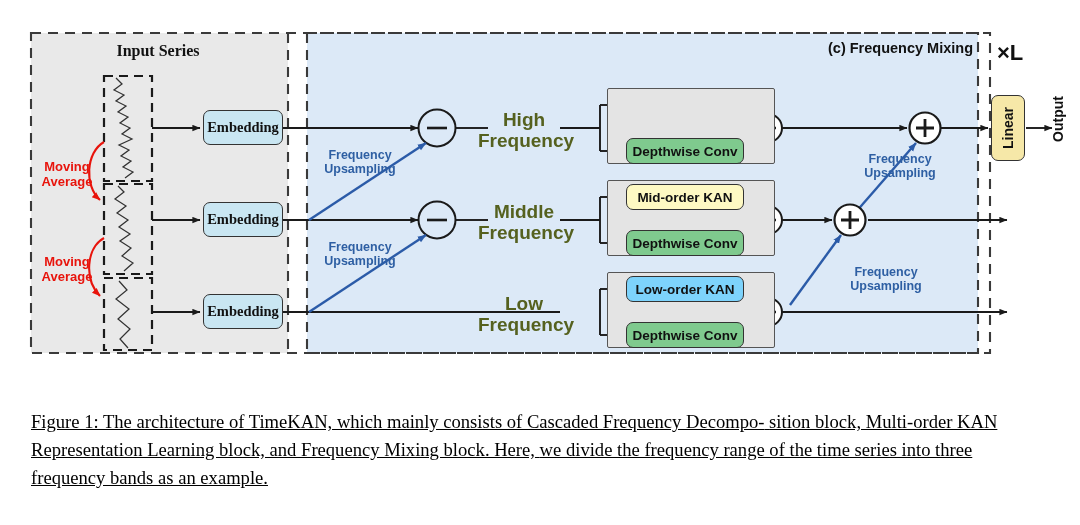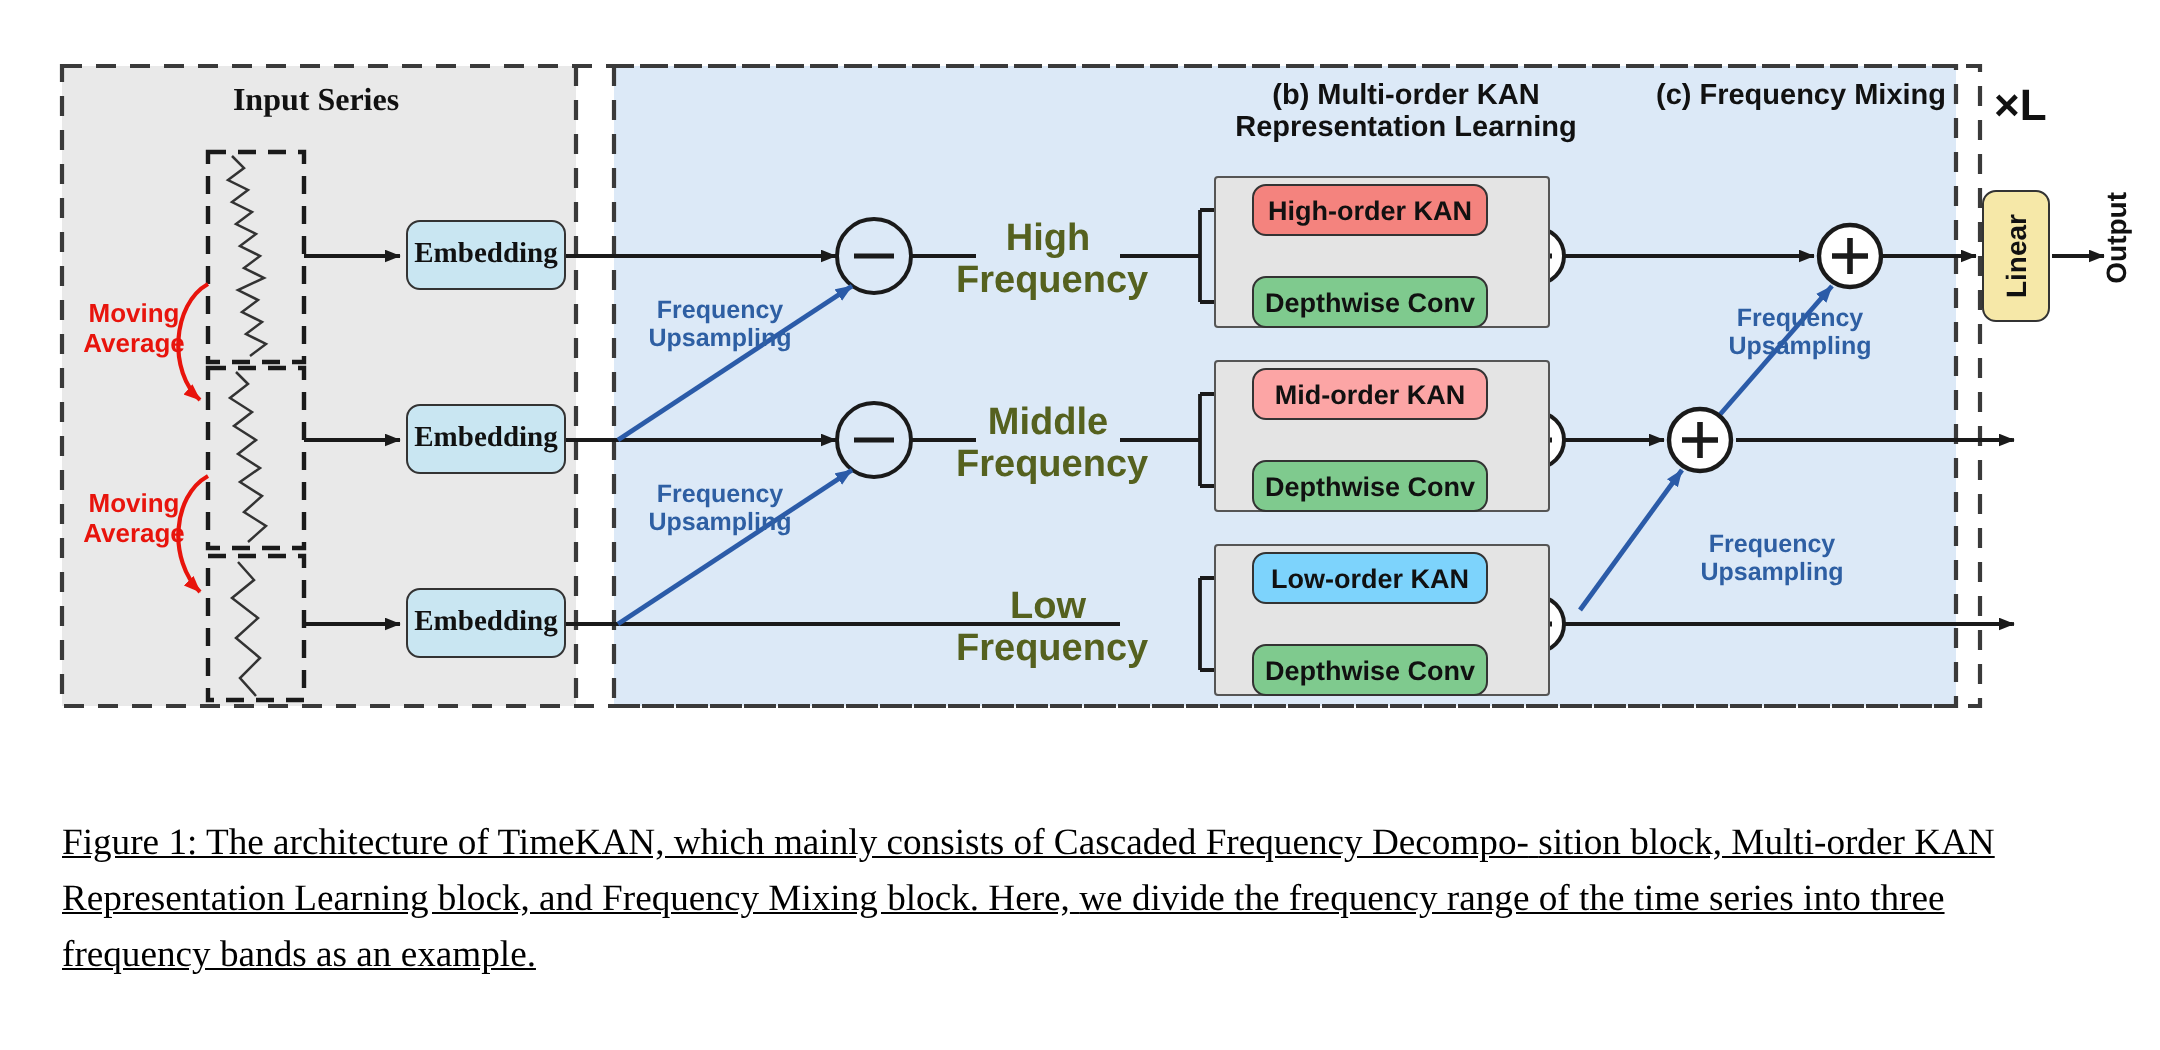--- a/index.html
+++ b/index.html
@@ -23,21 +23,21 @@
     font-weight:bold;font-size:16px;color:#111111;text-align:center;
   }
   .embed-lbl{
     font-family:"Liberation Serif",serif;
     font-weight:bold;font-size:14.5px;color:#111111;
     text-align:center;width:100%;
   }
   .moving-avg{
     font-family:"Liberation Sans",sans-serif;
     font-weight:bold;font-size:13px;color:#e8140c;
-    text-align:center;line-height:1.15;
+    text-align:center;line-height:1.15;margin-top:10px;
   }
   .freq-band{
     font-family:"Liberation Sans",sans-serif;
     font-weight:bold;font-size:19px;color:#55611f;
     text-align:center;line-height:1.12;
   }
   .upsample{
     font-family:"Liberation Sans",sans-serif;
     font-weight:bold;font-size:12.5px;color:#2e5fa3;
     text-align:center;line-height:1.15;
@@ -213,24 +213,20 @@
 
     <g stroke="#1a1a1a" stroke-width="1.9" fill="none">
       <line marker-end="url(#ah-blk)" x1="941" y1="128" x2="988" y2="128"></line>
       <line marker-end="url(#ah-blk)" x1="1026" y1="128" x2="1052" y2="128"></line>
     </g>
   </svg>
 
   <div class="lbl input-title" style="left:73px;top:42px;width:170px;">Input Series</div>
 
 
-  <div class="lbl panel-title" style="left:598px;top:40px;width:210px;">
-    <span>(b) Multi-order KAN</span><br>
-    <span>Representation Learning</span>
-  </div>
 
   <div class="lbl panel-title" style="left:818px;top:40px;width:165px;">(c) Frequency Mixing</div>
 
   <div class="lbl xl-lbl" style="left:997px;top:41px;">×L</div>
 
   <div class="lbl moving-avg" style="left:34px;top:150px;width:66px;">
     <span>Moving</span><br>
     <span>Average</span>
   </div>
   <div class="lbl moving-avg" style="left:34px;top:245px;width:66px;">
@@ -264,29 +260,26 @@
   <div class="lbl freq-band" style="left:478px;top:201px;width:92px;">
     <span>Middle</span><br>
     <span>Frequency</span>
   </div>
   <div class="lbl freq-band" style="left:478px;top:293px;width:92px;">
     <span>Low</span><br>
     <span>Frequency</span>
   </div>
 
   <div class="box kanwrap" style="left:607px;top:88px;width:168px;height:76px;"></div>
-  <div class="box rbox" style="left:626px;top:92px;width:118px;height:26px;background:#f4837e;">
-    <span class="blk-lbl">High-order KAN</span>
-  </div>
   <div class="box rbox" style="left:626px;top:138px;width:118px;height:26px;background:#7fca8e;">
     <span class="blk-lbl">Depthwise  Conv</span>
   </div>
 
   <div class="box kanwrap" style="left:607px;top:180px;width:168px;height:76px;"></div>
-  <div class="box rbox" style="left:626px;top:184px;width:118px;height:26px;background:#fca5a5;">
+  <div class="box rbox" style="left:626px;top:184px;width:118px;height:26px;background:#fef9c3;">
     <span class="blk-lbl">Mid-order KAN</span>
   </div>
   <div class="box rbox" style="left:626px;top:230px;width:118px;height:26px;background:#7fca8e;">
     <span class="blk-lbl">Depthwise  Conv</span>
   </div>
 
   <div class="box kanwrap" style="left:607px;top:272px;width:168px;height:76px;"></div>
   <div class="box rbox" style="left:626px;top:276px;width:118px;height:26px;background:#7dd3fc;">
     <span class="blk-lbl">Low-order KAN</span>
   </div>

